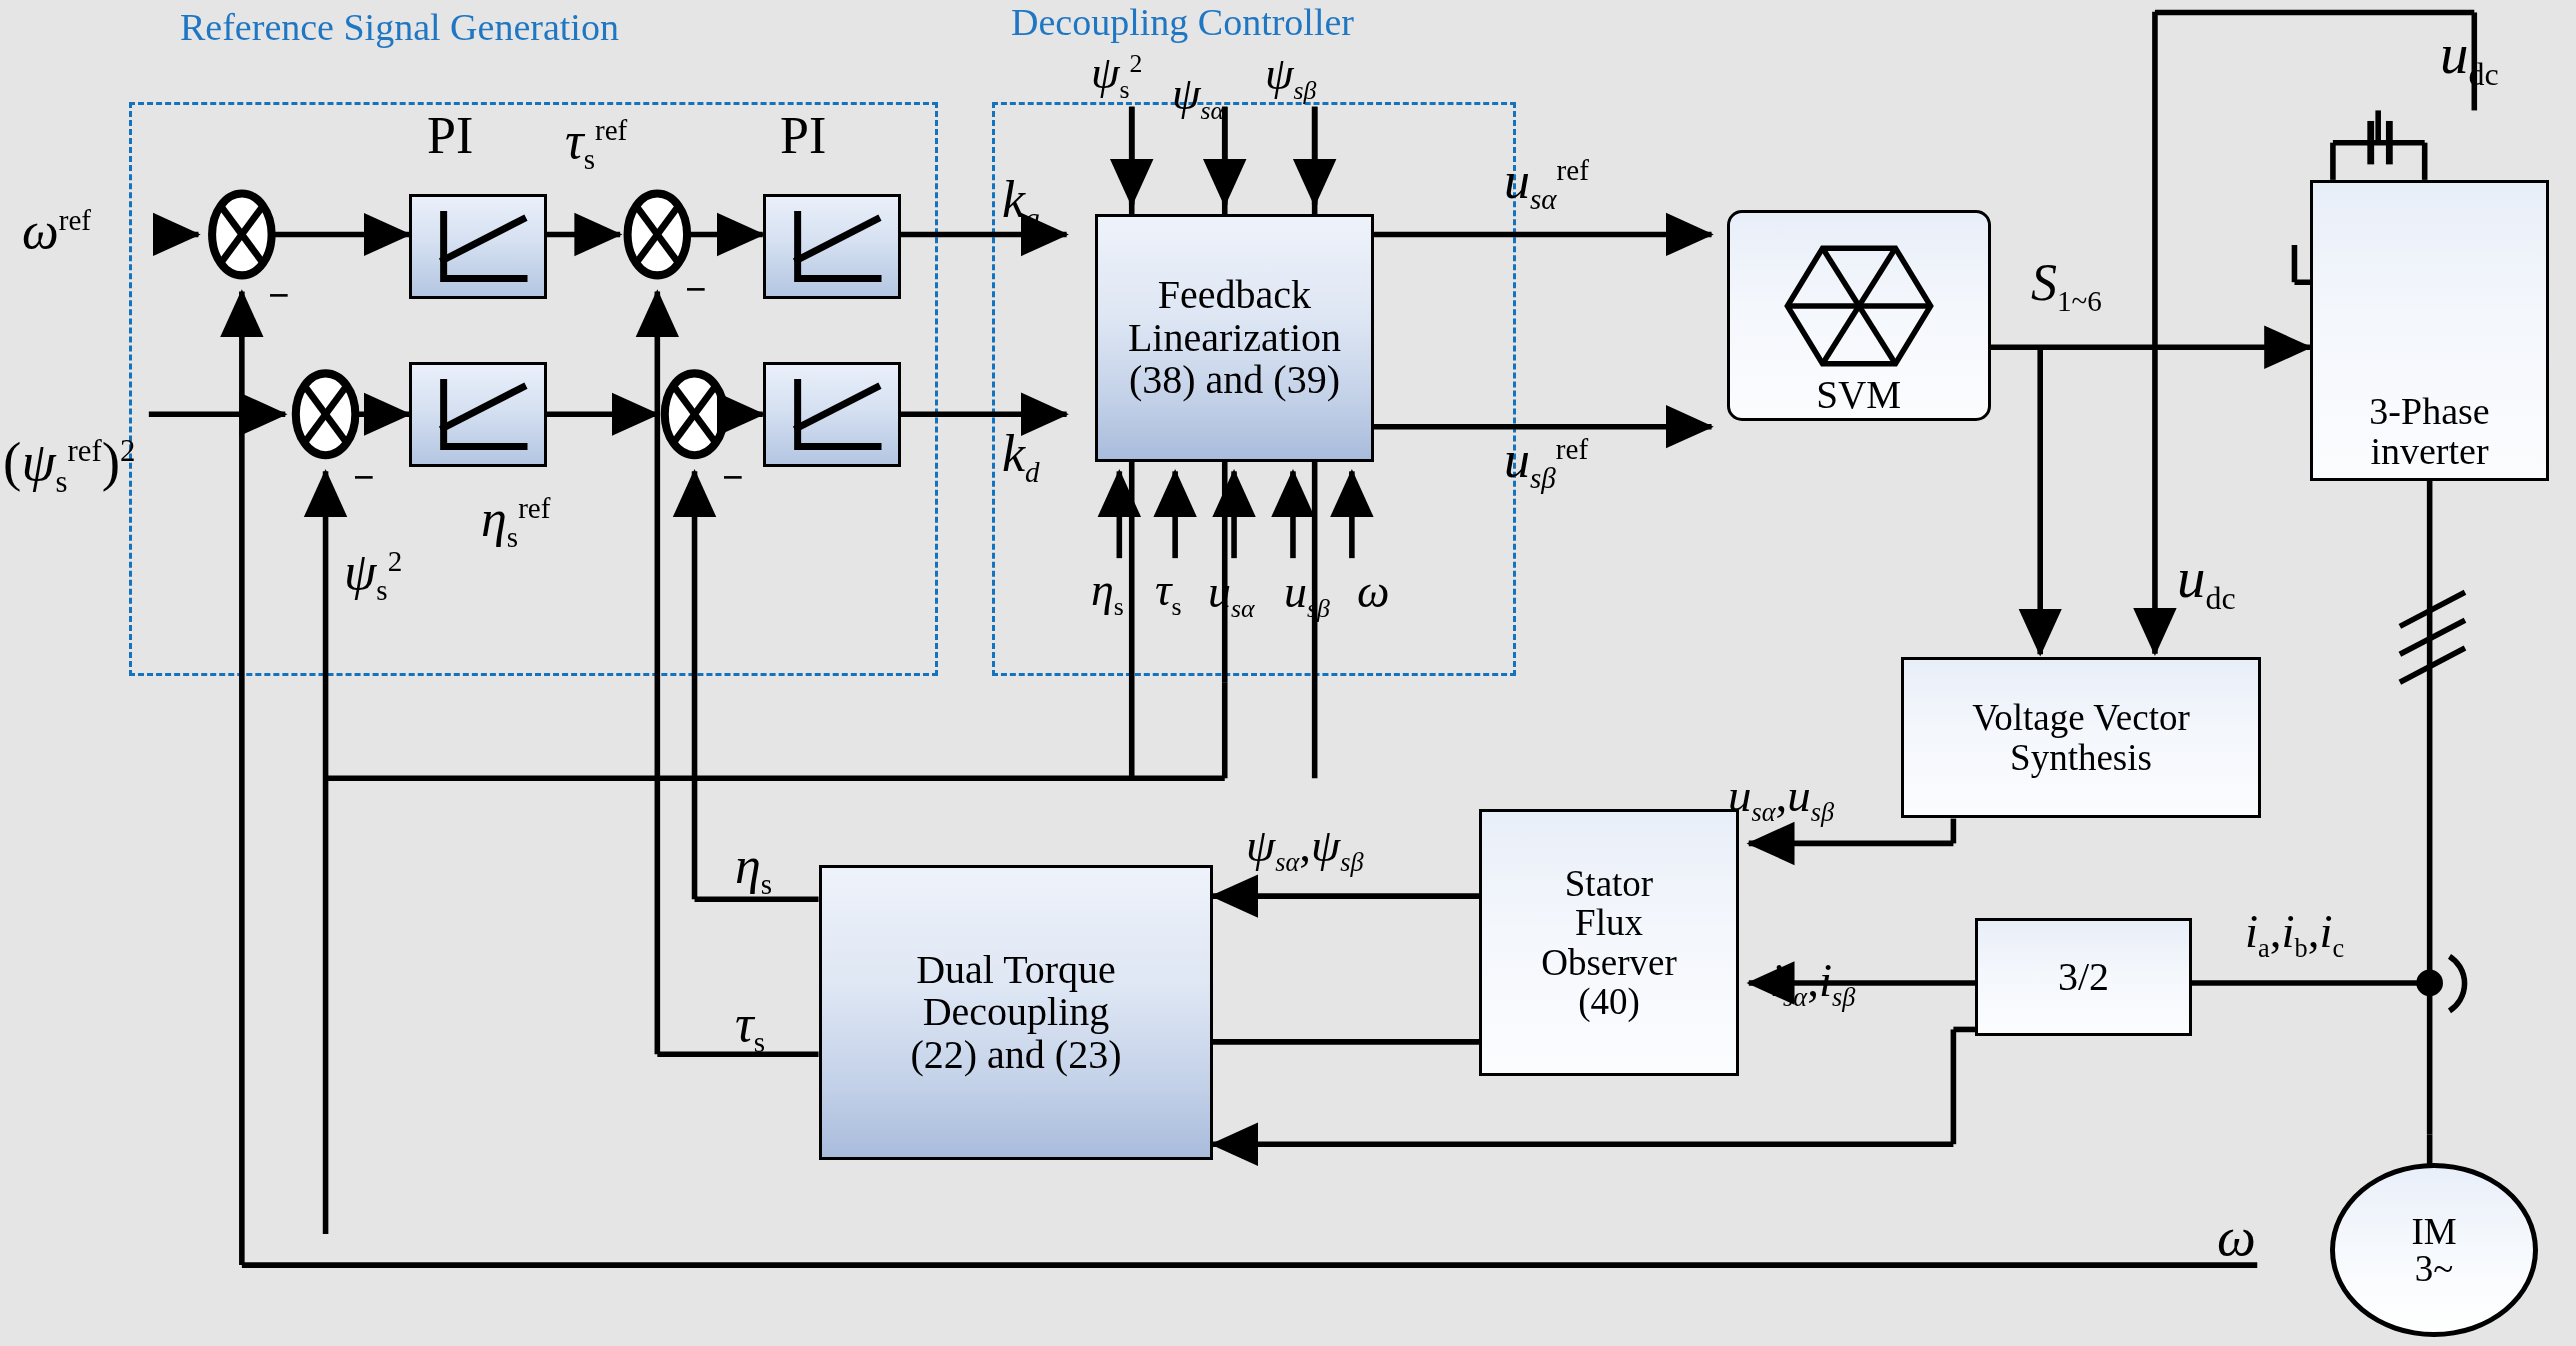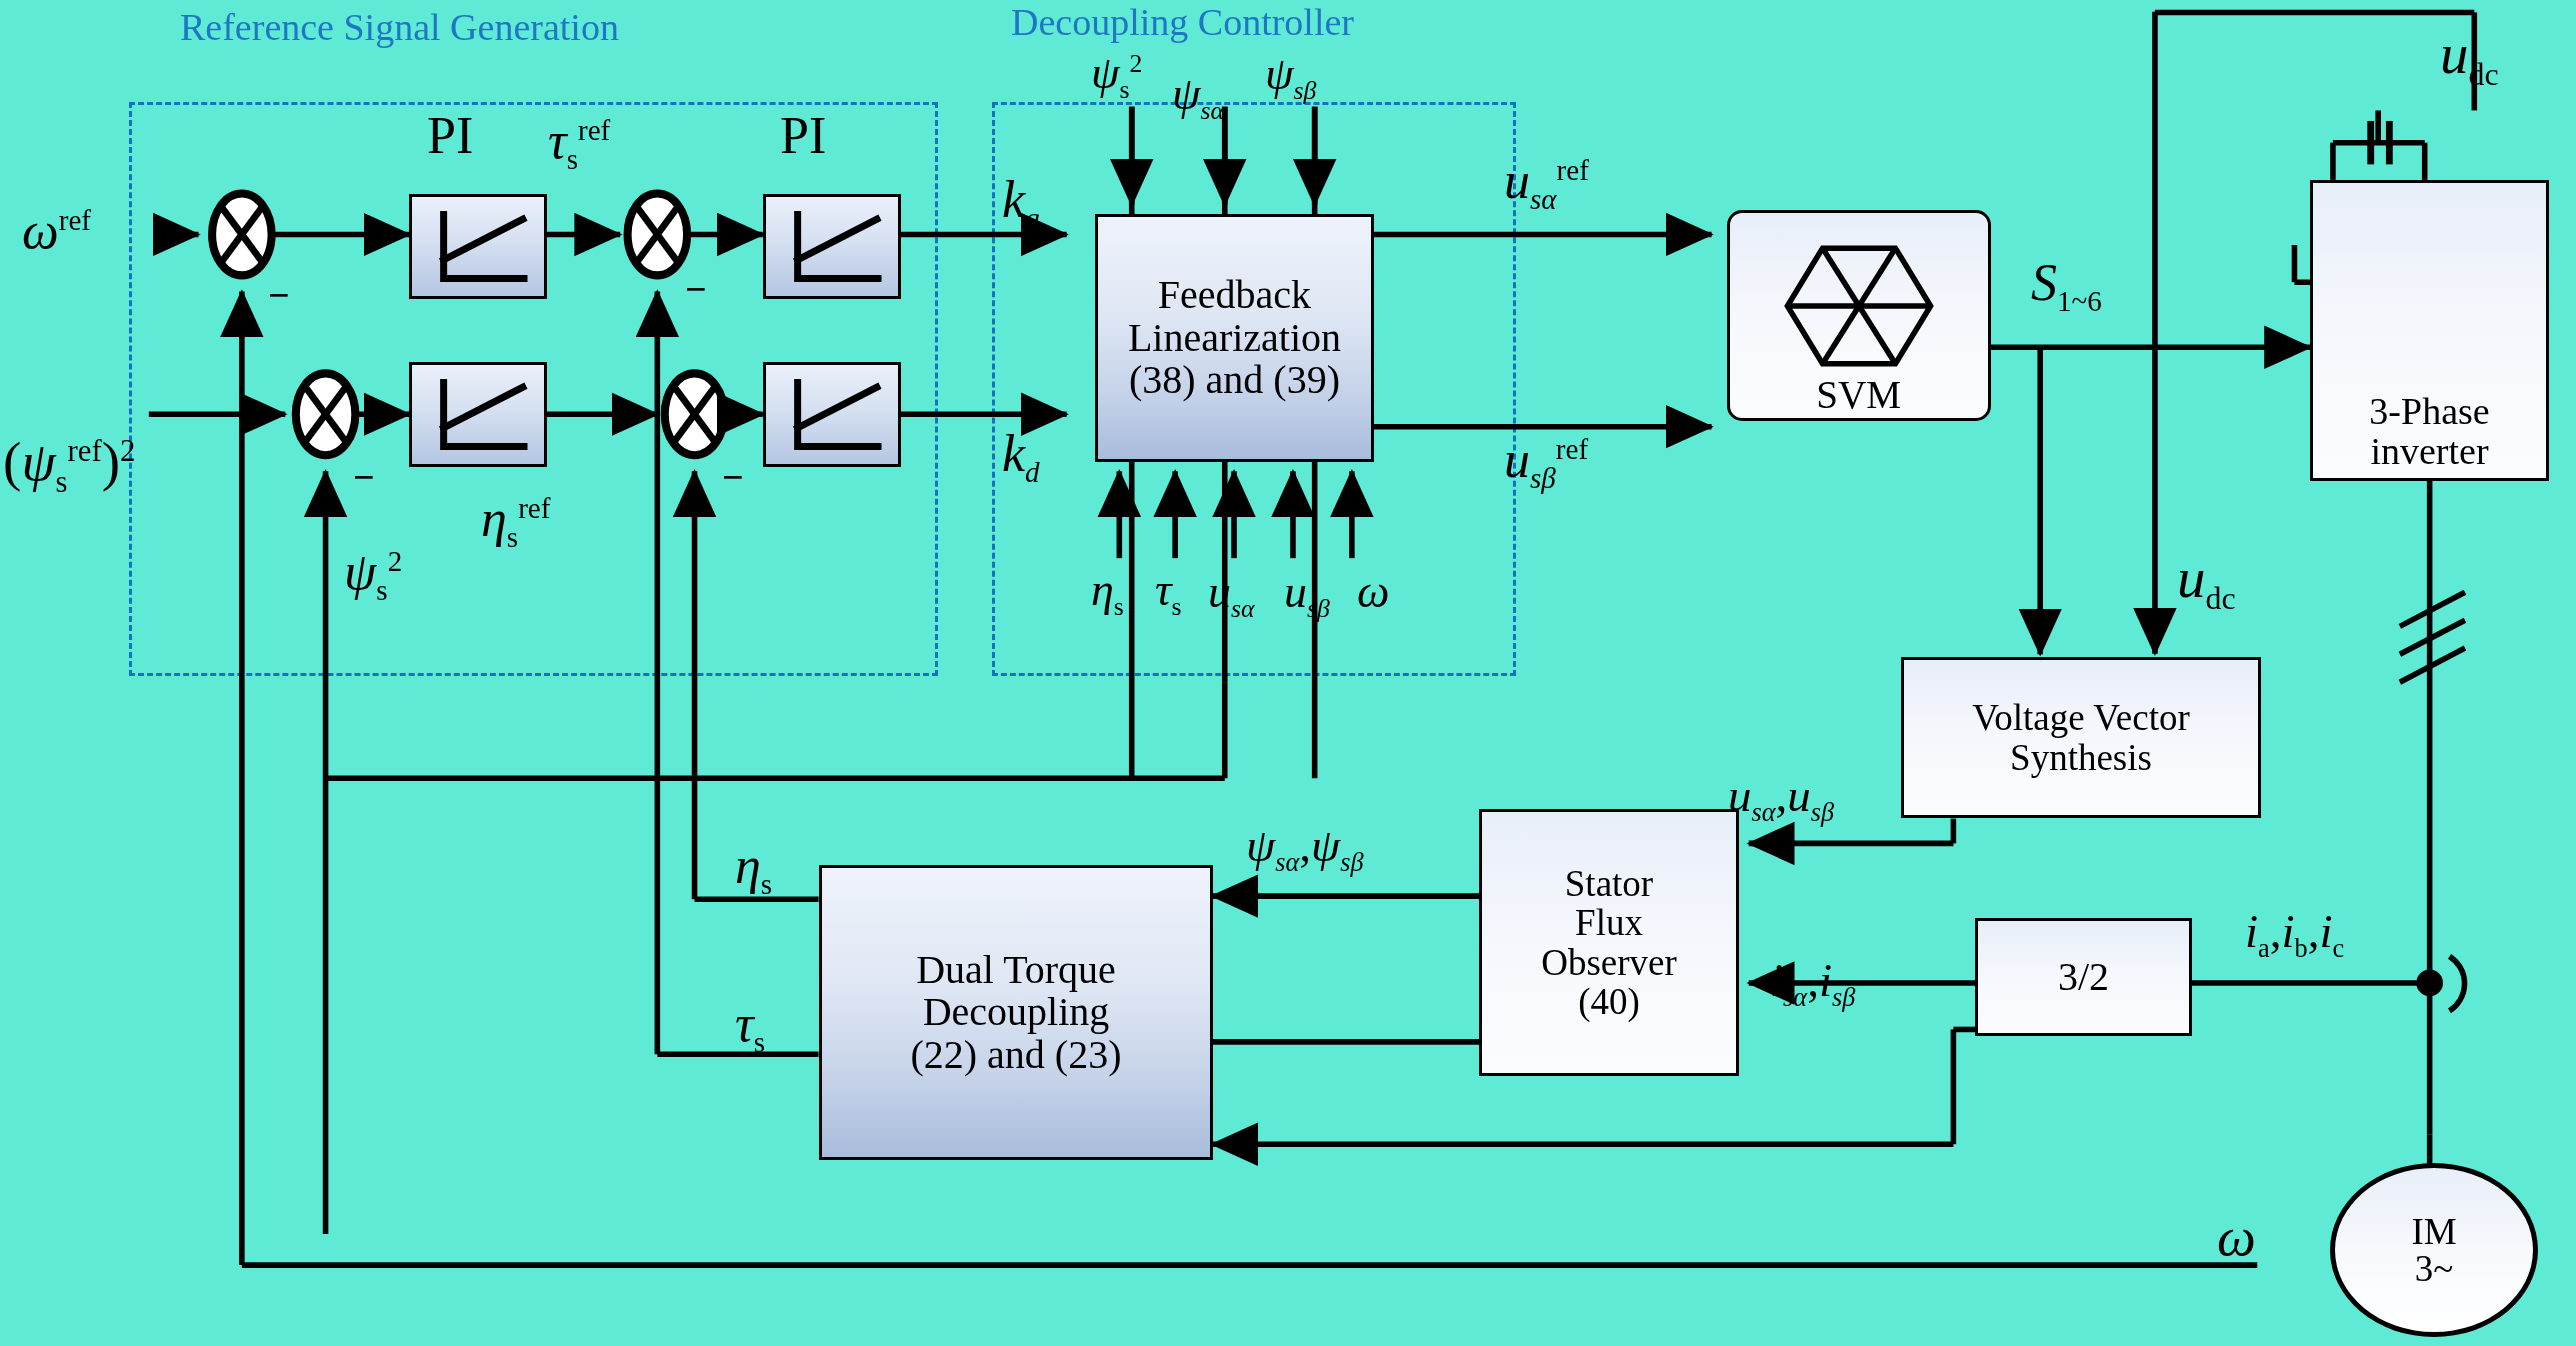--- a/index.html
+++ b/index.html
@@ -1,16 +1,16 @@
 <!DOCTYPE html>
 <html style="font-size:10px"><head>
 <meta charset="utf-8">
 <style>
   html,body{margin:0;padding:0;background:#ffffff;}
-  #root{position:relative;width:2576px;height:1347px;background:#5eead4;
+  #root{position:relative;width:2576px;height:1347px;background:#e5e5e5;
         font-family:"Liberation Serif", serif; overflow:hidden;}
   .lbl{position:absolute;white-space:nowrap;color:#000;line-height:1;}
   .grp-title{position:absolute;color:#1f77c4;font-size:38px;white-space:nowrap;
              font-family:"Liberation Serif",serif;}
   .dashbox{position:absolute;border:3.7px dashed #1572bd;box-sizing:border-box;}
   .blk{position:absolute;box-sizing:border-box;border:3.7px solid #000;
        background:linear-gradient(180deg,#eef2fa 0%,#dfe7f4 40%,#c3d1e8 75%,#a9bcdc 100%);
        display:flex;align-items:center;justify-content:center;text-align:center;
        color:#000;line-height:1.06;}
   .blk.light{background:linear-gradient(180deg,#e8eef8 0%,#f4f7fc 45%,#fbfcfe 100%);}
@@ -277,21 +277,21 @@
   </div>
 
   <div class="lbl" style="left:22px;top:205px;font-size:52px;">
     <span class="it">ω</span><span class="sup">ref</span>
   </div>
 
   <div class="lbl" style="left:3.1px;top:434px;font-size:55px;">
     <span>(</span><span class="it">ψ</span><span class="sub">s</span><span class="sup">ref</span><span>)</span><span class="sup">2</span>
   </div>
 
-  <div class="lbl" style="left:548px;top:115px;font-size:52px;">
+  <div class="lbl" style="left:565px;top:115px;font-size:52px;">
     <span class="it">τ</span><span class="sub">s</span><span class="sup">ref</span>
   </div>
 
   <div class="lbl" style="left:481px;top:493px;font-size:52px;">
     <span class="it">η</span><span class="sub">s</span><span class="sup">ref</span>
   </div>
 
   <div class="lbl" style="left:344px;top:546px;font-size:52px;">
     <span class="it">ψ</span><span class="sub">s</span><span class="sup">2</span>
   </div>

